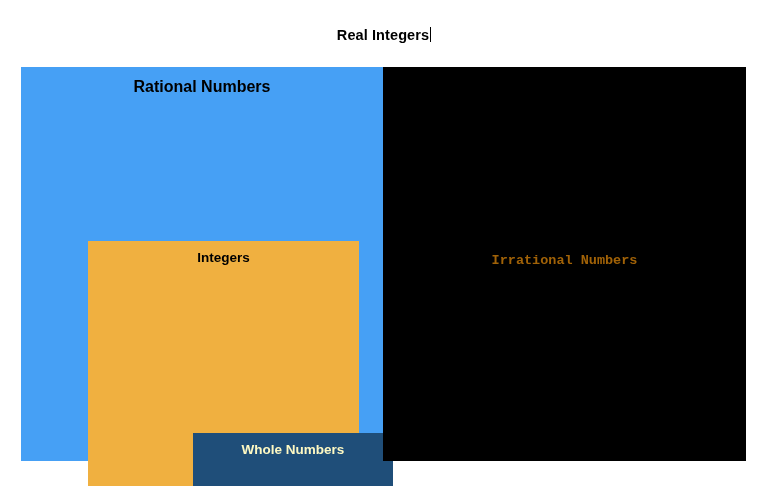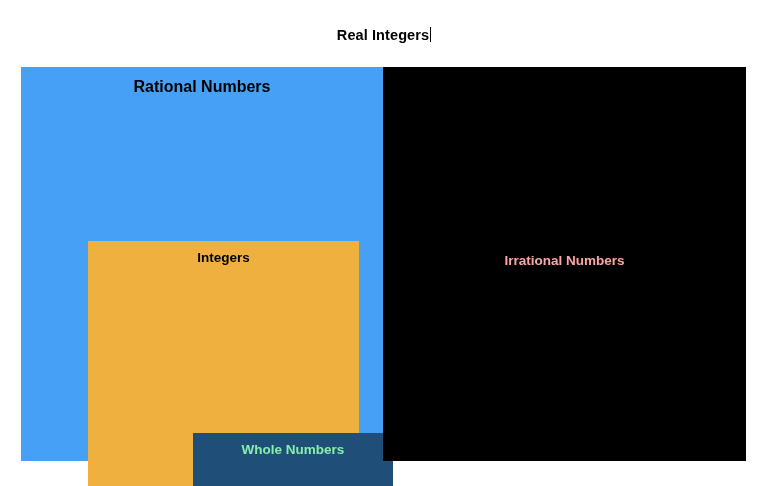--- a/index.html
+++ b/index.html
@@ -80,21 +80,22 @@
   #set-irrational {
     left: 383px;
     top: 67px;
     width: 363px;
     height: 394px;
     background: #000000;
   }
   #set-irrational > .set-label {
     top: 186px;
     font-size: 13.5px;
-    color: #fca5a5;
+    color: #a16207;
+    font-family: Liberation Mono, monospace;
   }
 
   
   #set-integers {
     left: 67px;
     top: 139px;
     width: 271px;
     height: 253px;
     background: #f0b040;
     margin-top: 35px;
@@ -109,21 +110,21 @@
   #set-whole {
     left: 105px;
     top: 192px;
     width: 200px;
     height: 145px;
     background: #1f4e79;
   }
   #set-whole > .set-label {
     top: 9px;
     font-size: 13.5px;
-    color: #86efac;
+    color: #fef9c3;
   }
 </style>
 </head>
 <body>
 
 <div id="canvas">
 
   <div class="diagram-title">
     <span class="title-text">Real Integers</span><span class="text-caret"></span>
   </div>

